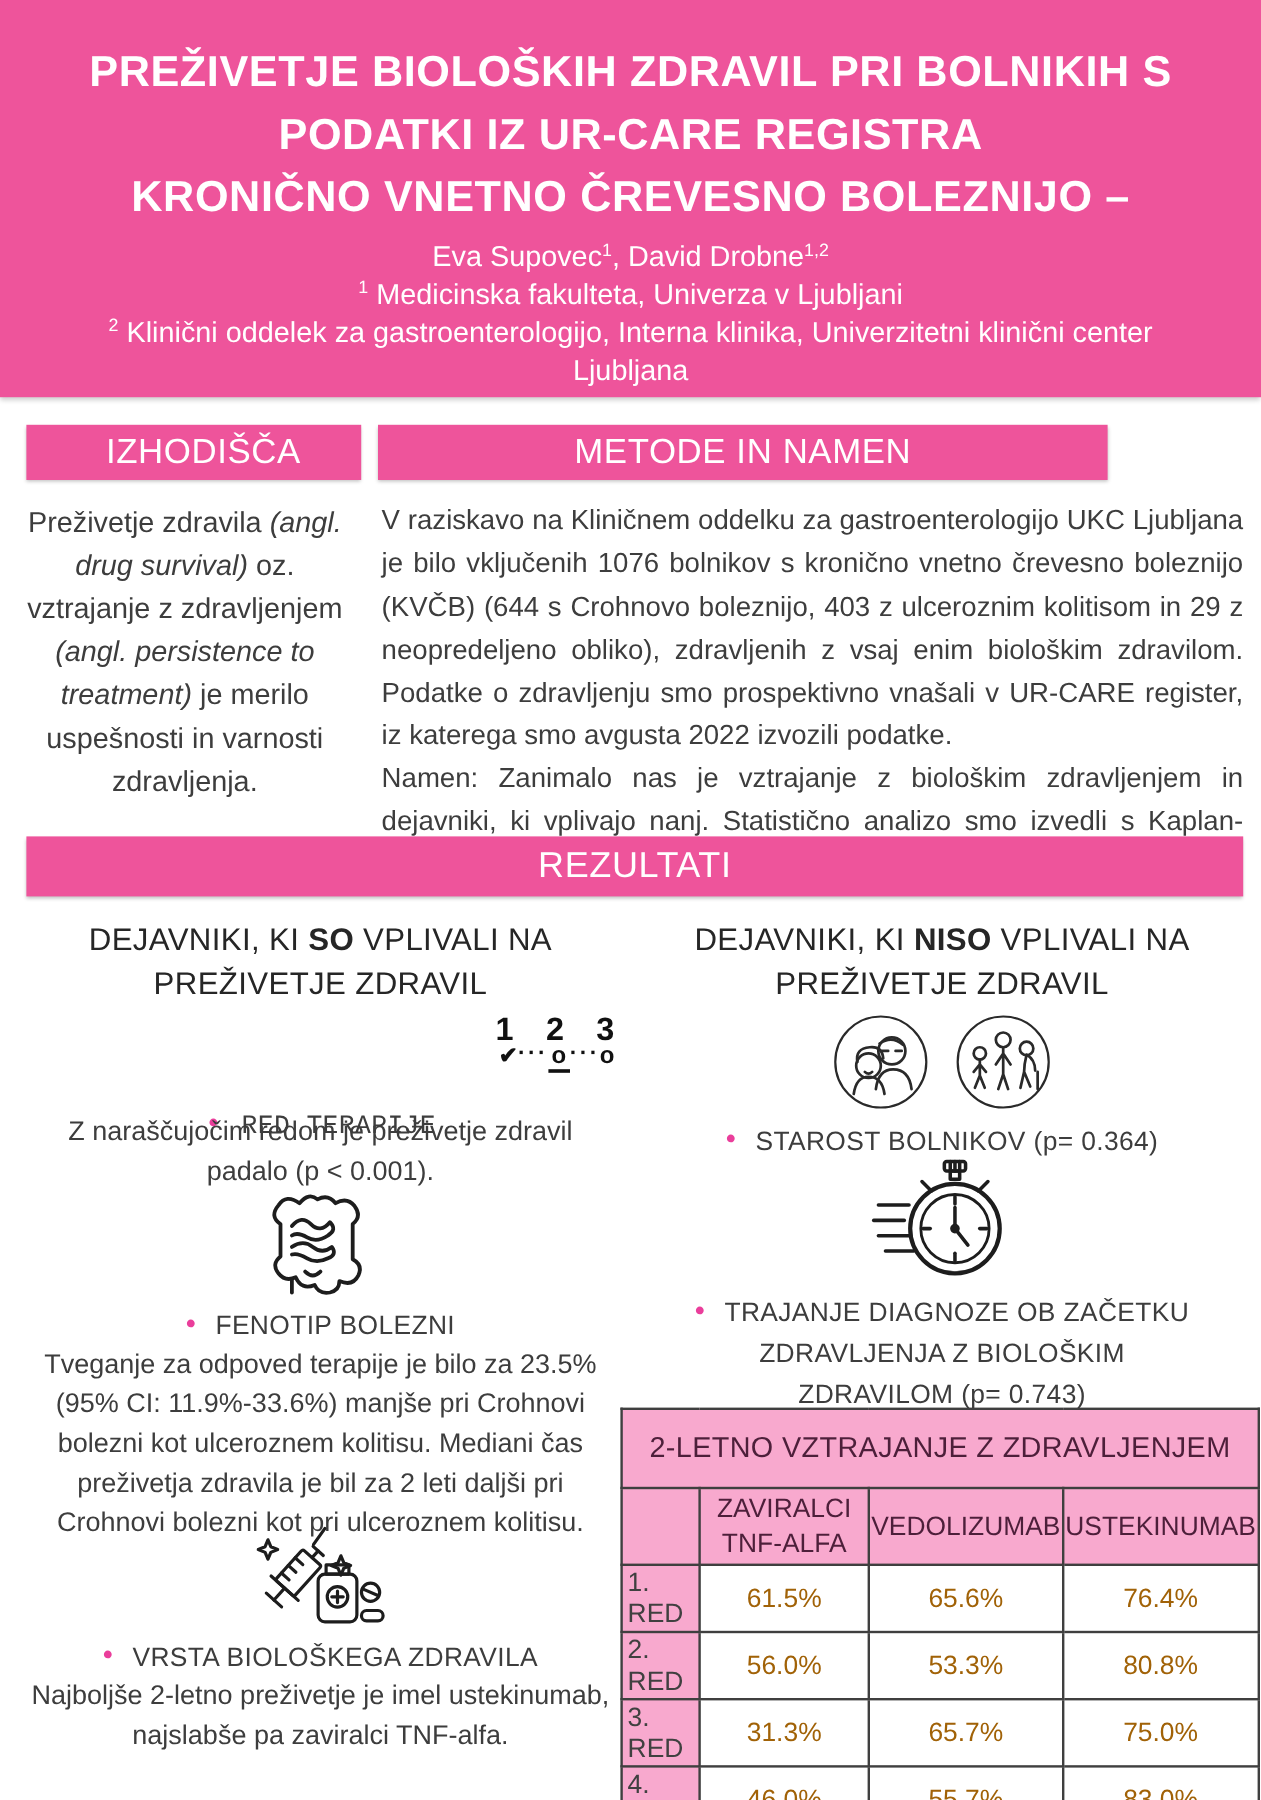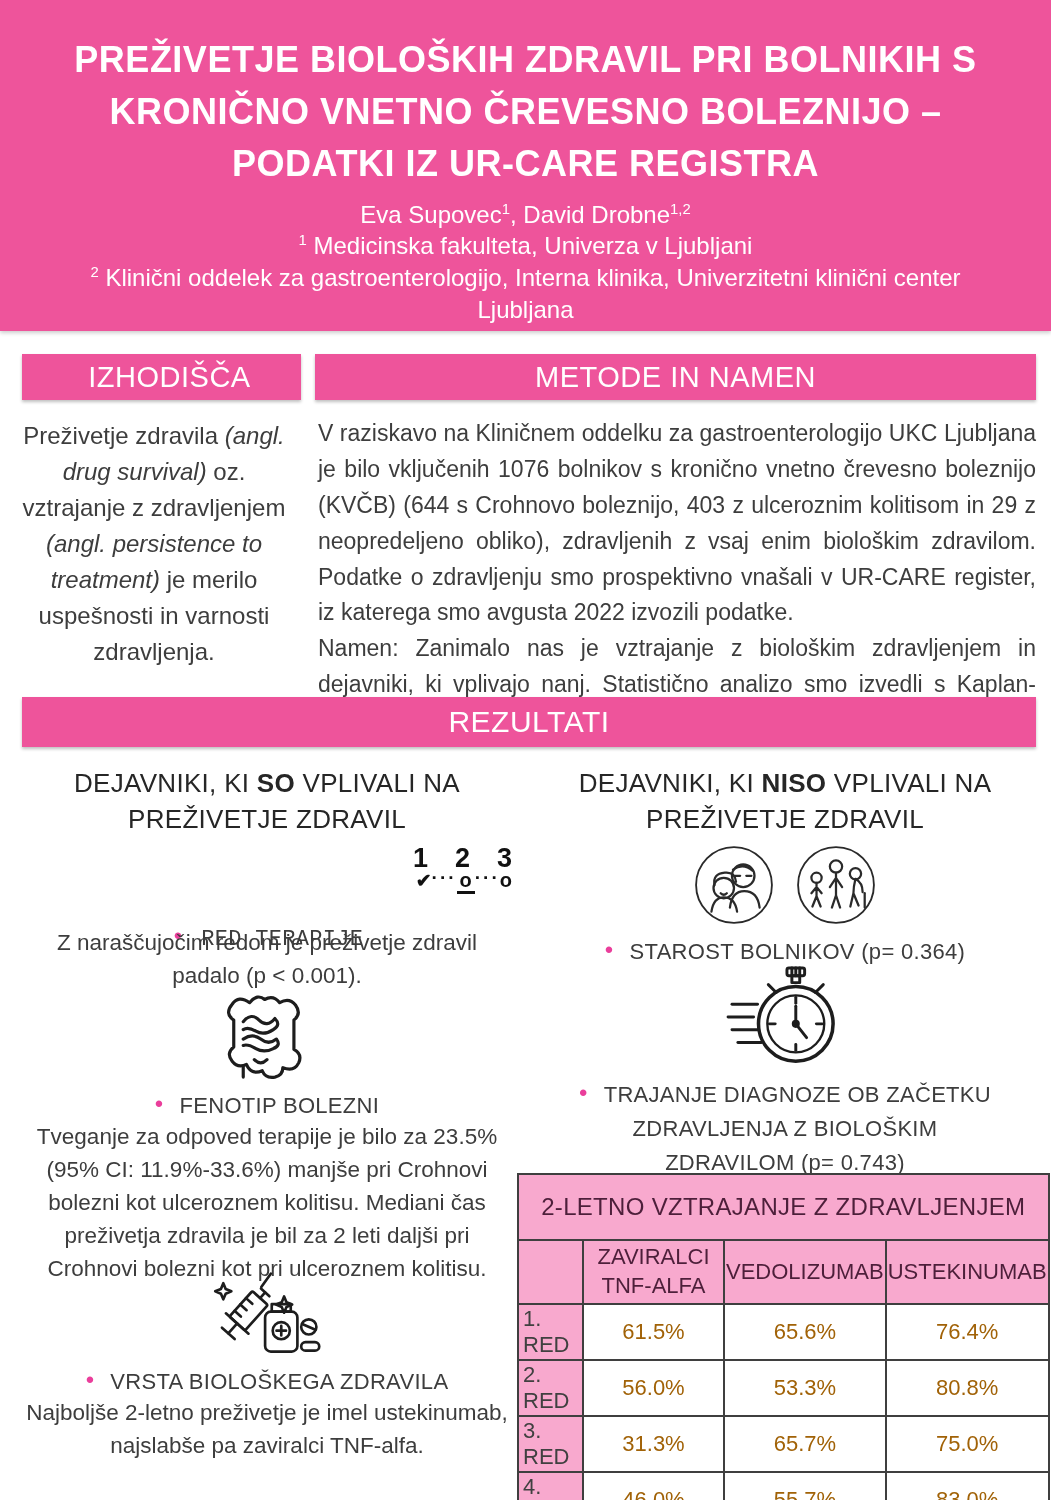--- a/index.html
+++ b/index.html
@@ -16,21 +16,21 @@
   #banner .title{margin-top:34px;font-size:36px;font-weight:bold;line-height:1.45;letter-spacing:.5px;}
   #banner .authors{font-size:24px;margin-top:8px;line-height:1.32;}
   #banner .affil{font-size:24px;line-height:1.32;width:900px;margin:0 auto;}
   sup, .sup{vertical-align:super;font-size:62%;}
   
   .sec-header{
     background:#ee549b;color:#fff;display:flex;align-items:center;justify-content:center;
     font-size:29px;letter-spacing:.5px;box-shadow:0 2px 3px rgba(0,0,0,.25);
   }
   #izh-header{left:22px;top:354px;width:263px;height:46px;padding-left:16px;}
-  #met-header{left:315px;top:354px;width:721px;height:46px;}
+  #met-header{left:315px;top:354px;width:608px;height:46px;}
   #rez-header{left:22px;top:697px;width:1014px;height:50px;font-size:30px;}
   
   #izh-text{left:8px;top:418px;width:292px;text-align:center;font-size:24px;line-height:1.5;}
   #izh-text .it{font-style:italic;}
   #met-text{left:318px;top:416px;width:718px;text-align:justify;font-size:23px;line-height:1.56;}
   #met-text p{margin:0;}
   
   .col-heading{font-size:26px;color:#262626;line-height:1.4;text-align:center;letter-spacing:.3px;}
   #lt-heading{left:22px;top:765px;width:490px;}
   #rt-heading{left:540px;top:765px;width:490px;}
@@ -77,22 +77,22 @@
   #surv-table .t-val{background:#fff;font-size:22px;text-align:center;height:37px;color:#a16207;}
   .cw0{width:61px;} .cw1{width:137px;} .cw2{width:141px;} .cw3{width:141px;}
   svg{display:block;}
 </style>
 </head>
 <body>
 
 <header class="abs" id="banner">
   <div class="title">
     <div>PREŽIVETJE BIOLOŠKIH ZDRAVIL PRI BOLNIKIH S</div>
+    <div>PODATKI IZ UR-CARE REGISTRA</div>
     <div>KRONIČNO VNETNO ČREVESNO BOLEZNIJO –</div>
-    <div>PODATKI IZ UR-CARE REGISTRA</div>
   </div>
   <div class="authors"><span>Eva Supovec</span><span class="sup">1</span><span>, David Drobne</span><span class="sup">1,2</span></div>
   <div class="affil"><span class="sup">1</span><span> Medicinska fakulteta, Univerza v Ljubljani</span></div>
   <div class="affil"><span class="sup">2</span><span> Klinični oddelek za gastroenterologijo, Interna klinika, Univerzitetni klinični center Ljubljana</span></div>
 </header>
 
 <div class="abs sec-header" id="izh-header">IZHODIŠČA</div>
 <div class="abs sec-header" id="met-header">METODE IN NAMEN</div>
 
 <div class="abs" id="izh-text"><span>Preživetje zdravila </span><span class="it">(angl. drug survival)</span><span> oz. vztrajanje z zdravljenjem </span><span class="it">(angl. persistence to treatment)</span><span> je merilo uspešnosti in varnosti zdravljenja.</span></div>

